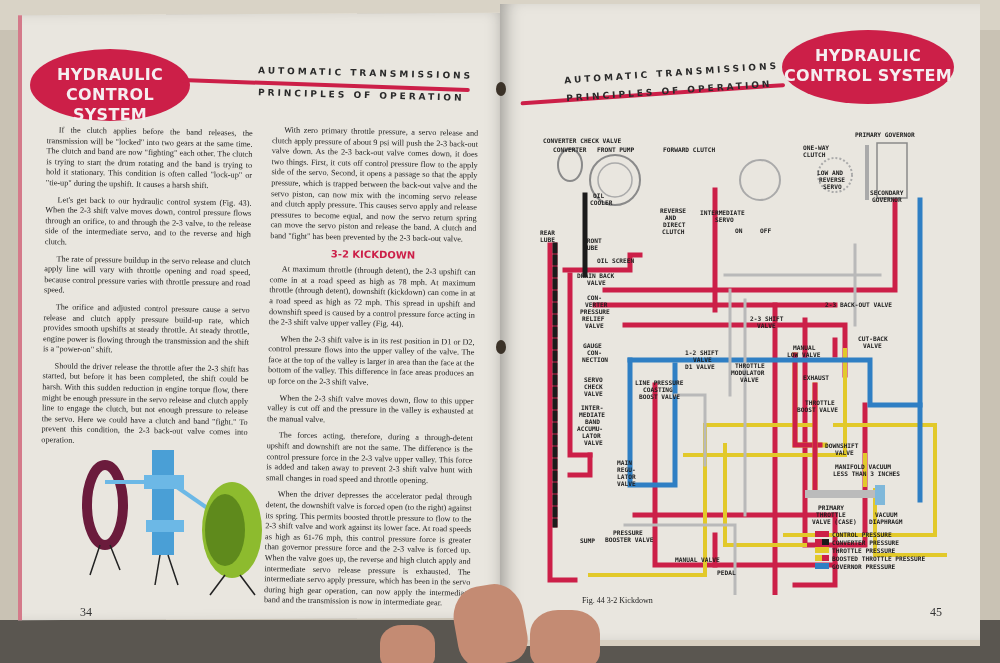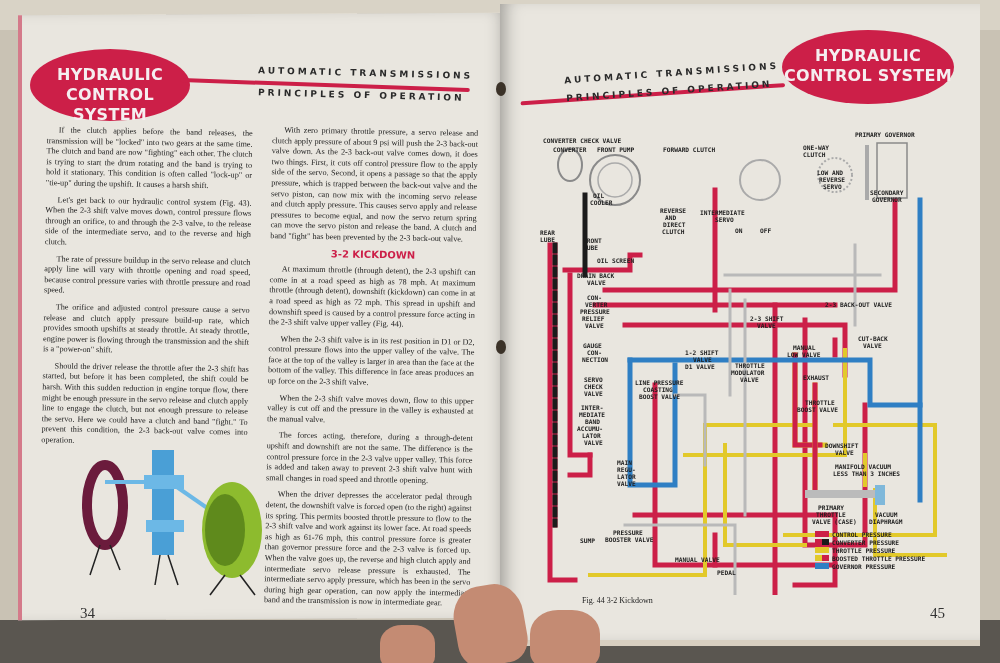--- a/index.html
+++ b/index.html
@@ -18,21 +18,21 @@
   .hdr{position:absolute;font-family:"DejaVu Sans",sans-serif;font-size:9px;letter-spacing:3px;color:#2a2a2a;font-weight:bold;white-space:nowrap;}
   .hdr-l1{left:258px;top:68px;transform:rotate(1.5deg);}
   .hdr-l2{left:258px;top:90px;transform:rotate(1.5deg);}
   .hdr-r1{left:564px;top:68px;transform:rotate(-4deg);}
   .hdr-r2{left:566px;top:86px;transform:rotate(-4deg);}
   .col{position:absolute;font-size:8.2px;line-height:10.6px;color:#222;text-align:justify;}
   .col p{margin:0 0 6px 0;text-indent:12px;}
   .col-l{left:44px;top:127px;width:206px;transform:rotate(1deg);}
   .col-r{left:268px;top:127px;width:206px;transform:rotate(1deg);}
   .section-h{font-family:"DejaVu Sans",sans-serif;font-weight:bold;color:#cc1f48;font-size:10px;text-align:center;margin:18px 0 8px 0;text-indent:0 !important;}
-  .pageno{position:absolute;font-size:15px;color:#333;}
+  .pageno{position:absolute;font-size:12px;color:#333;}
   .pageno-l{left:80px;top:605px;}
   .pageno-r{left:930px;top:605px;}
   .caption{position:absolute;left:570px;top:596px;font-size:8px;color:#222;padding-left:12px;}
   .hole{position:absolute;width:10px;height:14px;border-radius:50%;background:#3b3228;}
   .thumb{position:absolute;border-radius:40% 40% 30% 30%;background:#c48b73;}
   .diagram{position:absolute;left:535px;top:125px;width:430px;height:470px;}
   .lbl{font-family:"DejaVu Sans Mono",monospace;font-size:6.2px;fill:#1d1d1d;font-weight:bold;}
   .legend{position:absolute;left:815px;top:530px;font-family:"DejaVu Sans Mono",monospace;font-size:6.2px;font-weight:bold;color:#1d1d1d;}
   .legend .row{display:flex;align-items:center;height:8px;}
   .legend .sw{width:14px;height:6px;margin-right:3px;}

